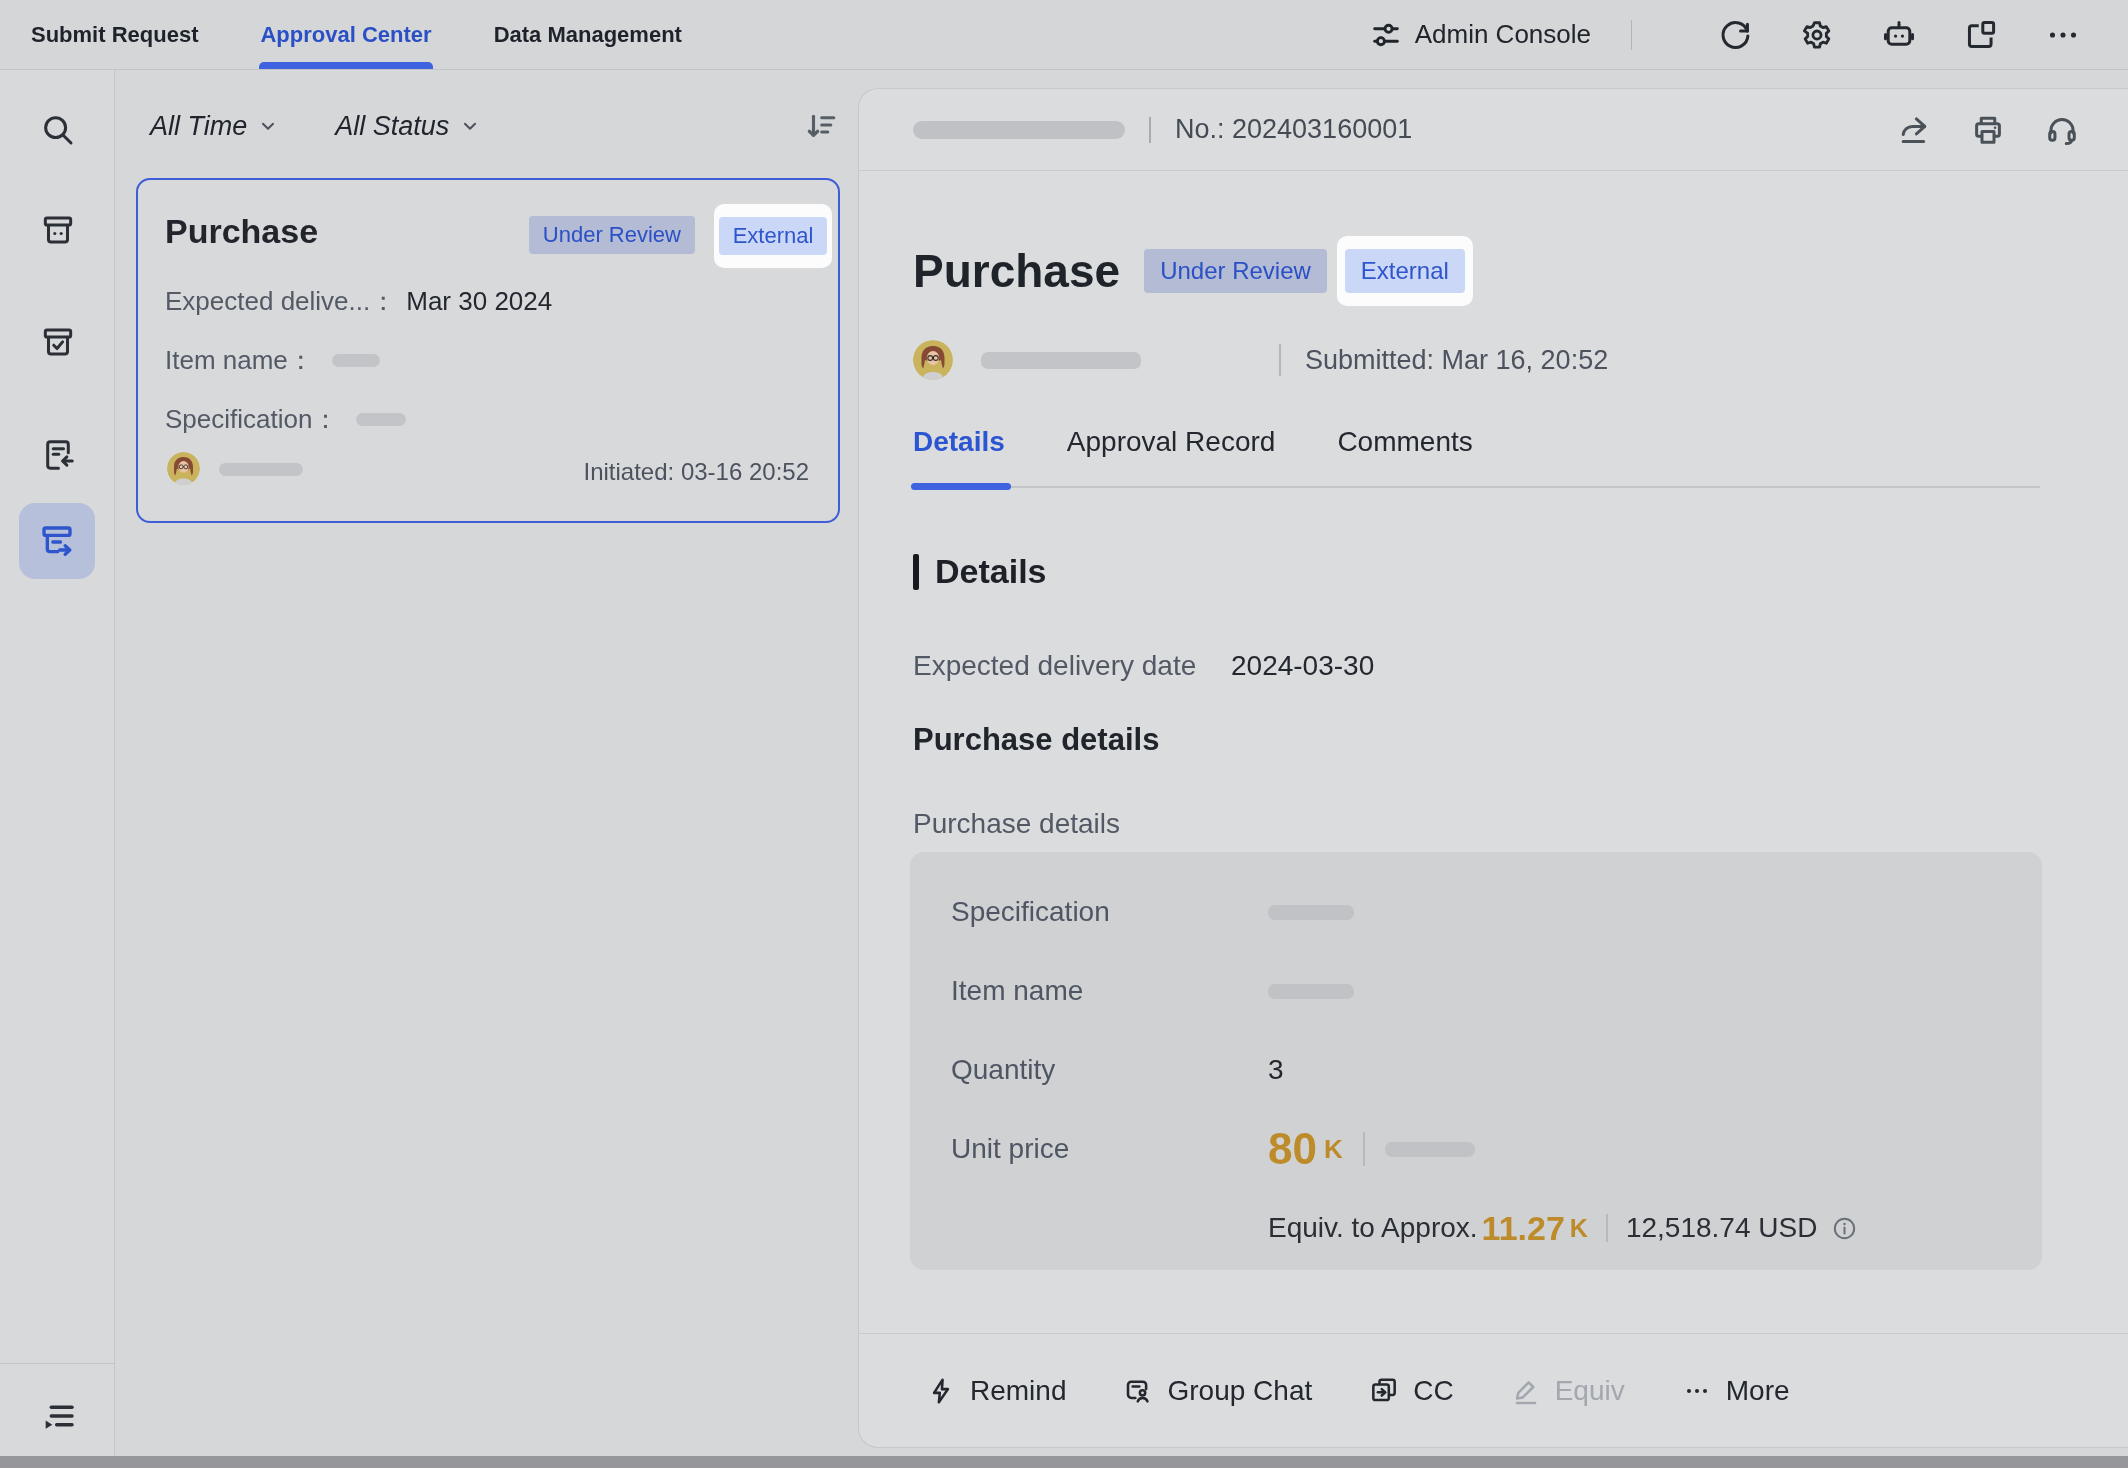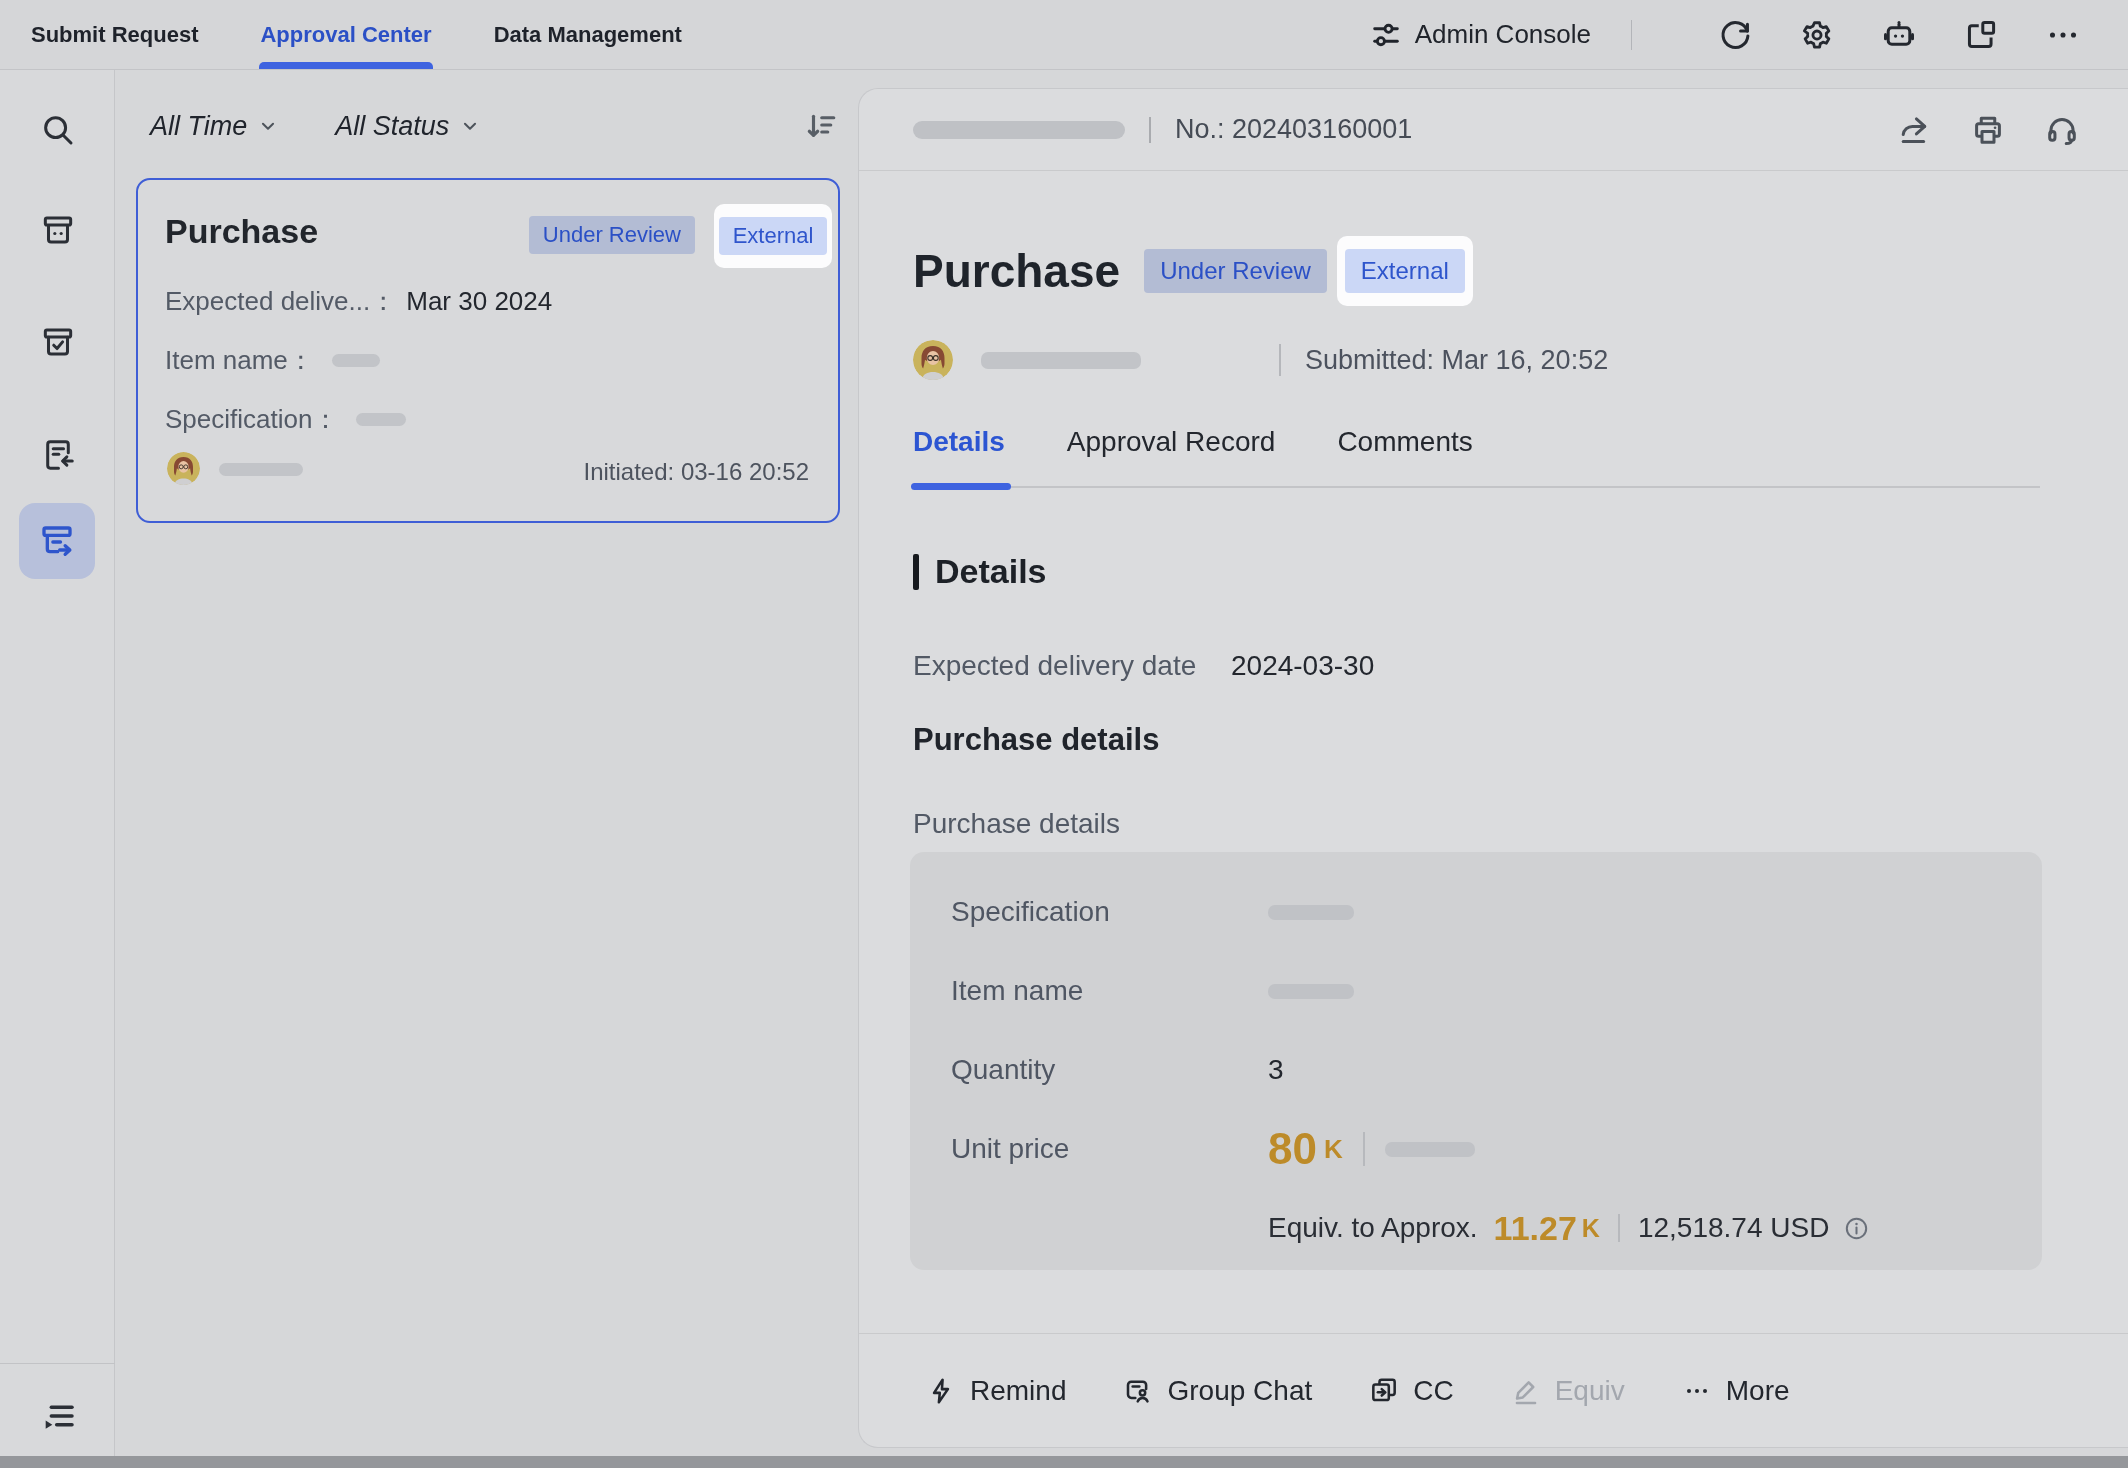--- a/index.html
+++ b/index.html
@@ -102,21 +102,21 @@
   .detail-box { margin-top:12px; margin-left:-3px; width:1132px; height:418px; background:#d0d1d3; border-radius:14px;
            padding:37px 0 0 41px; }
   .box-row { display:flex; align-items:center; height:46px; margin-bottom:33px; }
   .box-label { width:317px; font-size:28px; color:#4f5663; }
   .box-value { font-size:28px; font-weight:500; color:#23272e; display:flex; align-items:center; }
   .gold-big { font-size:44px; font-weight:700; color:#bd8b29; }
   .gold-unit { font-size:26px; font-weight:600; color:#bd8b29; margin-left:7px; }
   .v-div { width:2px; height:34px; background:#b7b9bd; margin:0 20px; }
   .equiv-row { display:flex; align-items:center; margin-left:317px; margin-top:18px; height:46px; }
   .equiv-text { font-size:28px; font-weight:500; color:#2a2e35; }
-  .equiv-gold { font-size:34px; font-weight:700; color:#bd8b29; margin-left:16px; }
+  .equiv-gold { font-size:34px; font-weight:700; color:#bd8b29; margin-left:4px; }
   .equiv-gold-k { font-size:25px; font-weight:600; color:#bd8b29; margin-left:5px; }
   .equiv-div { width:2px; height:28px; background:#b7b9bd; margin:0 18px; }
   .info-ic { margin-left:14px; color:#6a707a; cursor:pointer; }
 
   .action-bar { position:absolute; left:0; right:0; bottom:0; height:114px; border-top:1px solid #c9cacc;
            display:flex; align-items:center; padding-left:66px; }
   .action { display:flex; align-items:center; gap:13px; font-size:28px; font-weight:500; color:#23272e;
            margin-right:56px; cursor:pointer; }
   .action.disabled { color:#a3a7ae; cursor:default; }
 

